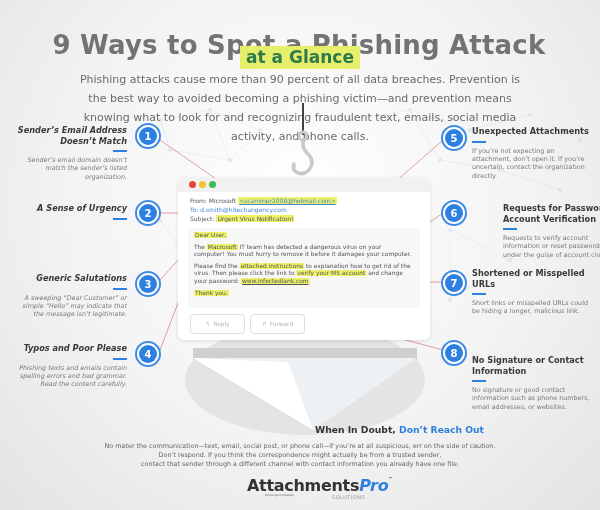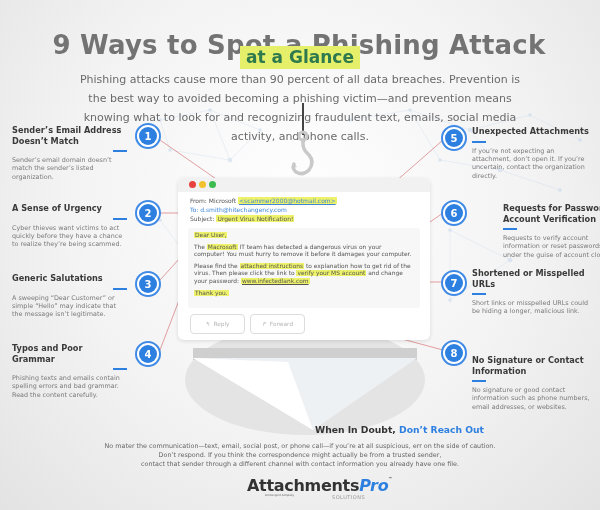--- a/index.html
+++ b/index.html
@@ -24,21 +24,21 @@
     left: 75px; width: 450px; top: 70px; text-align: center;
     font-size: 11px; line-height: 19px; color: #6a6a6a;
   }
   
   .network { left: 150px; top: 100px; width: 450px; height: 250px; opacity: 0.55; }
 
   .hook-line { left: 302px; top: 103px; width: 2px; height: 32px; background: #444; }
   .hook { left: 283px; top: 130px; width: 40px; height: 50px; }
 
   
-  .tip-left { text-align: left; width: 115px; }
+  .tip-left { text-align: right; width: 115px; font-style: italic; }
   .tip-right { text-align: left; width: 120px; }
   .tip h3 { font-size: 8.2px; font-weight: bold; color: #3a3a3a; line-height: 10.5px; }
   .tip .dash { width: 14px; height: 2px; background: #2d7fe0; margin: 4px 0 4px; }
   .tip-left .dash { margin-left: auto; }
   .tip p { font-size: 6.4px; line-height: 8.4px; color: #7a7a7a; }
 
   .badge {
     width: 26px; height: 26px; border-radius: 50%;
     border: 2px solid #3f8ae6; background: #fff;
     display: flex; align-items: center; justify-content: center;
@@ -167,37 +167,36 @@
   <div class="dash"></div>
   <p>Sender’s email domain doesn’t match the sender’s listed organization.</p>
 </div>
 <div class="abs badge" style="left:135px; top:123px;">
   <span>1</span>
 </div>
 
 <div class="abs tip tip-left" style="left:12px; top:203px;">
   <h3>A Sense of Urgency</h3>
   <div class="dash"></div>
-  <p>Cyber thieves want victims to act quickly before they have a chance to realize they’re being scammed.</p>
 </div>
 <div class="abs badge" style="left:135px; top:200px;">
   <span>2</span>
 </div>
 
 <div class="abs tip tip-left" style="left:12px; top:273px;">
   <h3>Generic Salutations</h3>
   <div class="dash"></div>
   <p>A sweeping “Dear Customer” or simple “Hello” may indicate that the message isn’t legitimate.</p>
 </div>
 <div class="abs badge" style="left:135px; top:271px;">
   <span>3</span>
 </div>
 
 <div class="abs tip tip-left" style="left:12px; top:343px;">
-  <h3>Typos and Poor Grammar</h3>
+  <h3>Typos and Poor Please</h3>
   <div class="dash"></div>
   <p>Phishing texts and emails contain spelling errors and bad grammar. Read the content carefully.</p>
 </div>
 <div class="abs badge" style="left:135px; top:341px;">
   <span>4</span>
 </div>
 
 <div class="abs badge" style="left:441px; top:125px;">
   <span>5</span>
 </div>

